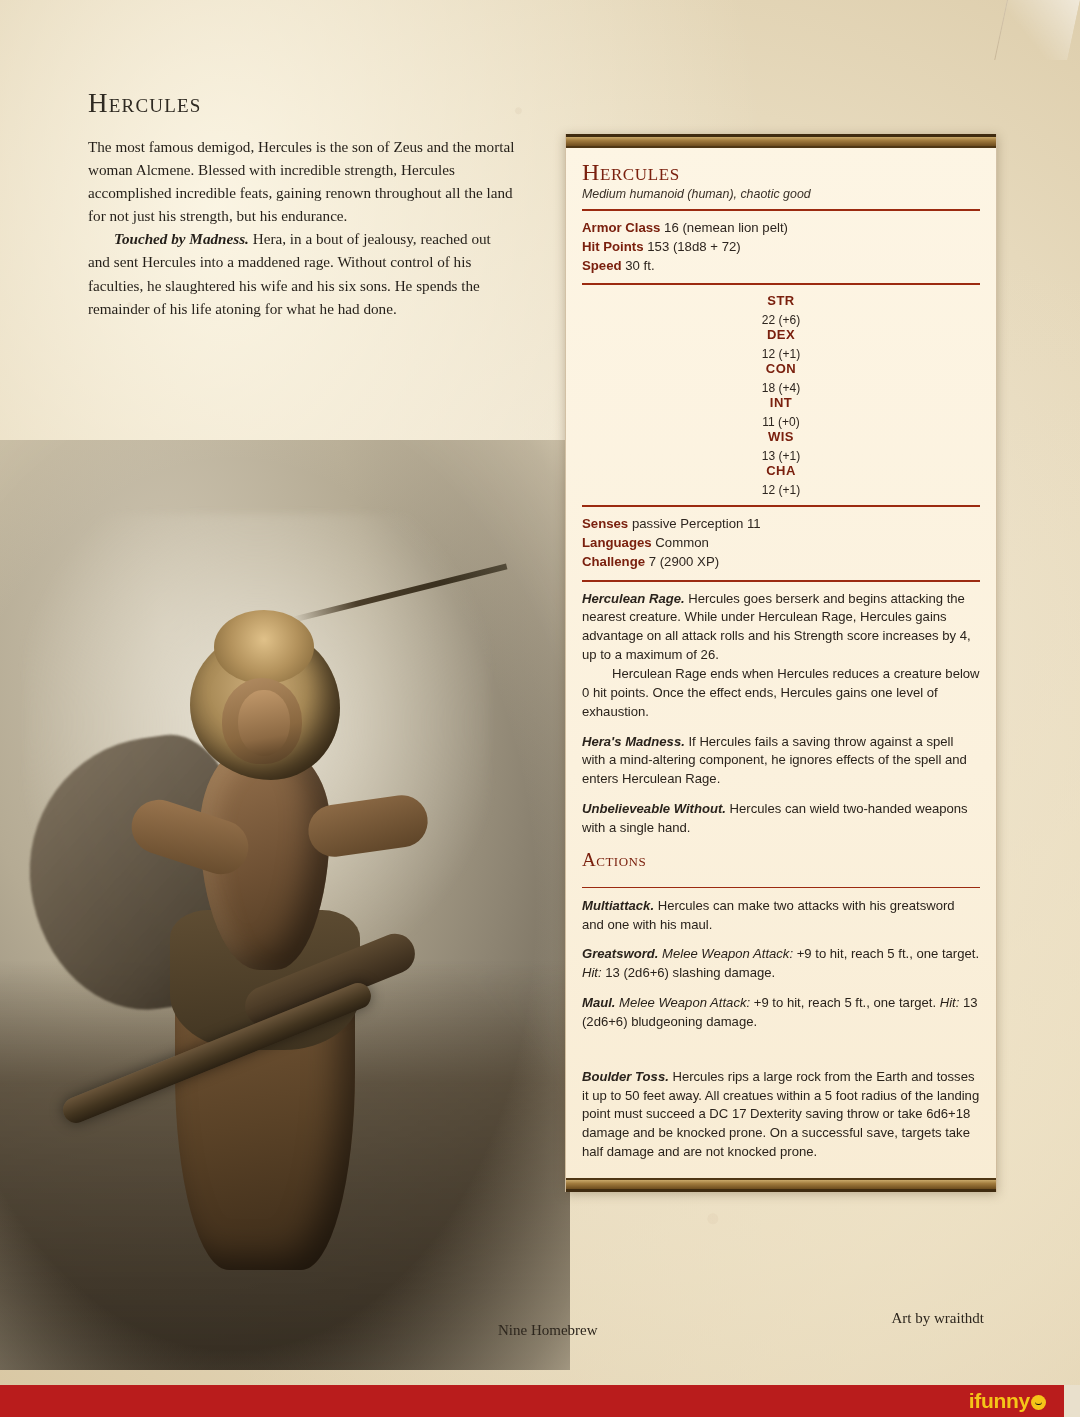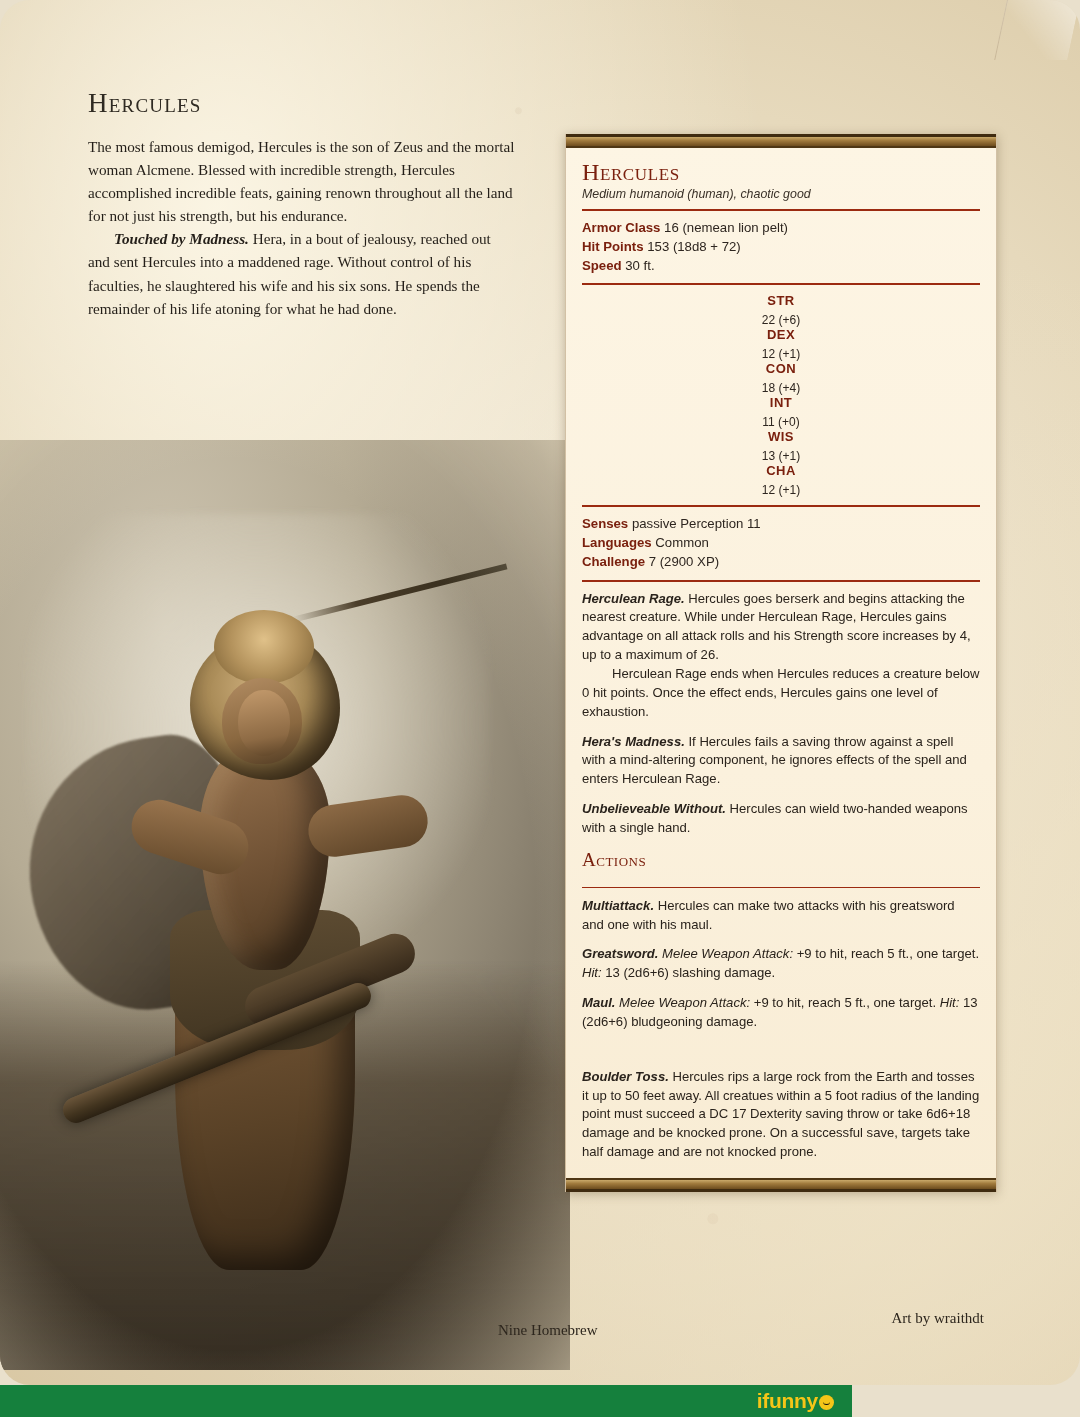--- a/index.html
+++ b/index.html
@@ -19,21 +19,20 @@
   #page {
     position: absolute;
     left: 0; top: 0;
     width: 1080px;
     height: 1385px;
     background:
       radial-gradient(ellipse at 20% 15%, rgba(255,250,235,0.85) 0%, rgba(255,250,235,0) 45%),
       radial-gradient(ellipse at 85% 80%, rgba(240,228,200,0.8) 0%, rgba(240,228,200,0) 55%),
       radial-gradient(ellipse at 60% 50%, #f2eada 0%, #e6d9bc 60%, #d9c8a4 100%);
     overflow: hidden;
-    border-radius: 30px;
   }
   
   #page::before {
     content: "";
     position: absolute;
     inset: 0;
     background-image:
       radial-gradient(circle at 12% 22%, rgba(160,130,90,0.10) 0 2px, transparent 3px),
       radial-gradient(circle at 48% 8%, rgba(160,130,90,0.08) 0 3px, transparent 4px),
       radial-gradient(circle at 78% 35%, rgba(150,120,80,0.08) 0 2px, transparent 3px),
@@ -310,22 +309,22 @@
     top: 1322px;
     font-size: 15px;
     color: #2d261d;
     font-family: "Liberation Serif", serif;
   }
 
   
   #bottom-bar {
     position: absolute;
     left: 0; bottom: 0;
-    width: 852px; height: 32px;
-    background: #15803d;
+    width: 1064px; height: 32px;
+    background: #b91c1c;
     text-decoration: underline;
   }
   #ifunny {
     position: absolute;
     right: 18px; bottom: 4px;
     font-family: "Liberation Sans", sans-serif;
     font-size: 21px;
     font-weight: bold;
     color: #f5c518;
     letter-spacing: -0.3px;

